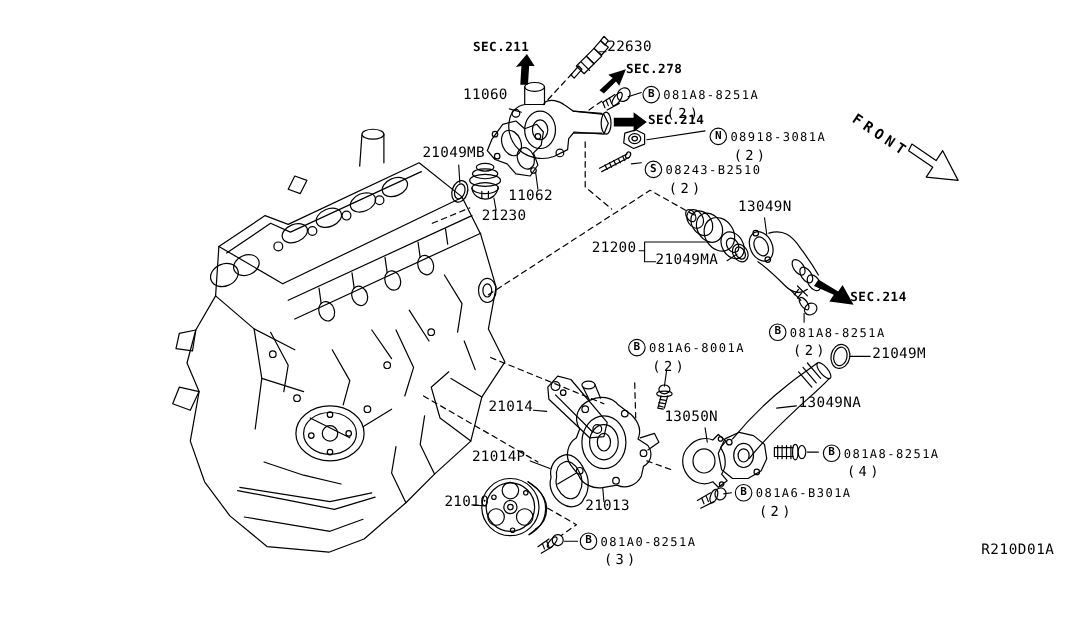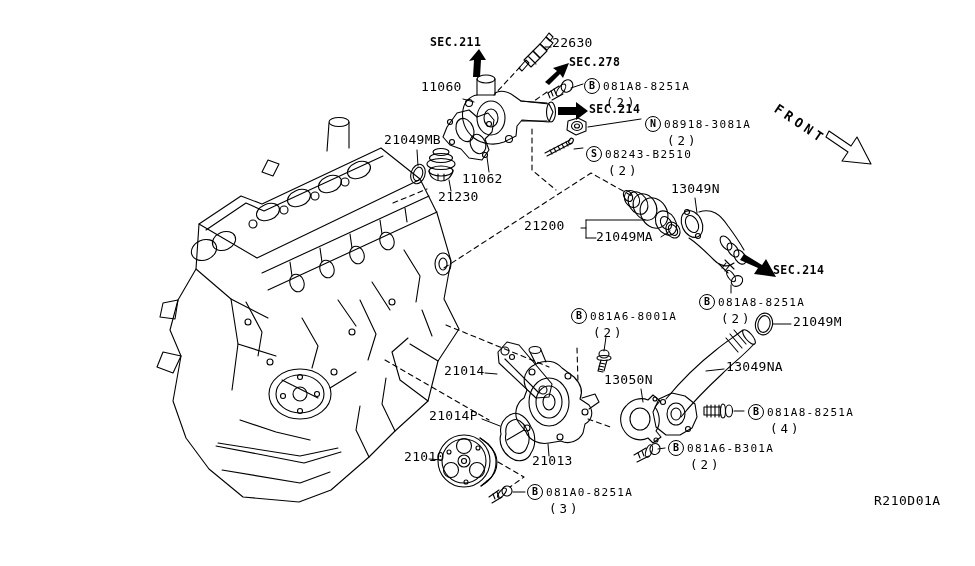--- a/index.html
+++ b/index.html
@@ -17,21 +17,21 @@
     display:inline-flex;width:14px;height:14px;border:1.5px solid #000;border-radius:50%;
     align-items:center;justify-content:center;font-size:10px;line-height:10px;
     letter-spacing:0;flex:none;font-weight:bold;
   }
   .num{font-size:11px;letter-spacing:1.3px;}
   .qty{display:block;margin-left:22px;font-size:12.5px;letter-spacing:3px;margin-top:1px;}
   .front{
     position:absolute;font-size:13px;letter-spacing:4px;font-weight:bold;
     transform:rotate(34deg);transform-origin:0 0;
   }
-  .ref{position:absolute;font-size:13px;letter-spacing:.5px;}
+  .ref{position:absolute;font-size:13px;letter-spacing:.5px;margin-left:18px;}
 </style>
 </head>
 <body>
 
 <svg id="art" width="975" height="566" viewBox="0 0 975 566" fill="none" stroke="#000" stroke-width="1.1" stroke-linecap="round" stroke-linejoin="round">
 
   <g>
     <path d="M199,224 L241,196 L262,204 L381,148 L420,179 L437,213 L451,261 L444,299 L459,329 L438,361 L428,401 L395,431 L369,457 L331,490 L299,502 L243,497 L209,469 L186,438 L173,401 L181,356 L170,330 L178,300 L196,269 Z"></path>
 
     <path d="M199,224 L257,258 L419,180"></path>
@@ -363,21 +363,21 @@
   <span class="qty">(2)</span>
 </span>
 
 <span class="lbl" style="left:384px;top:133px">21049MB</span>
 <span class="lbl" style="left:462px;top:172px">11062</span>
 <span class="lbl" style="left:438px;top:190px">21230</span>
 
 <span class="front" style="left:780px;top:101px">FRONT</span>
 
 <span class="lbl" style="left:671px;top:182px">13049N</span>
-<span class="lbl" style="left:524px;top:219px">21200</span>
+<span class="lbl" style="left:538px;top:219px">21200</span>
 <span class="lbl" style="left:596px;top:230px">21049MA</span>
 <span class="sec" style="left:773px;top:264px">SEC.214</span>
 
 <span class="flabel" style="left:699px;top:294px">
   <span class="frow">
       <span class="circ">B</span>
       <span class="num">081A8-8251A</span>
     </span>
   <span class="qty">(2)</span>
 </span>

